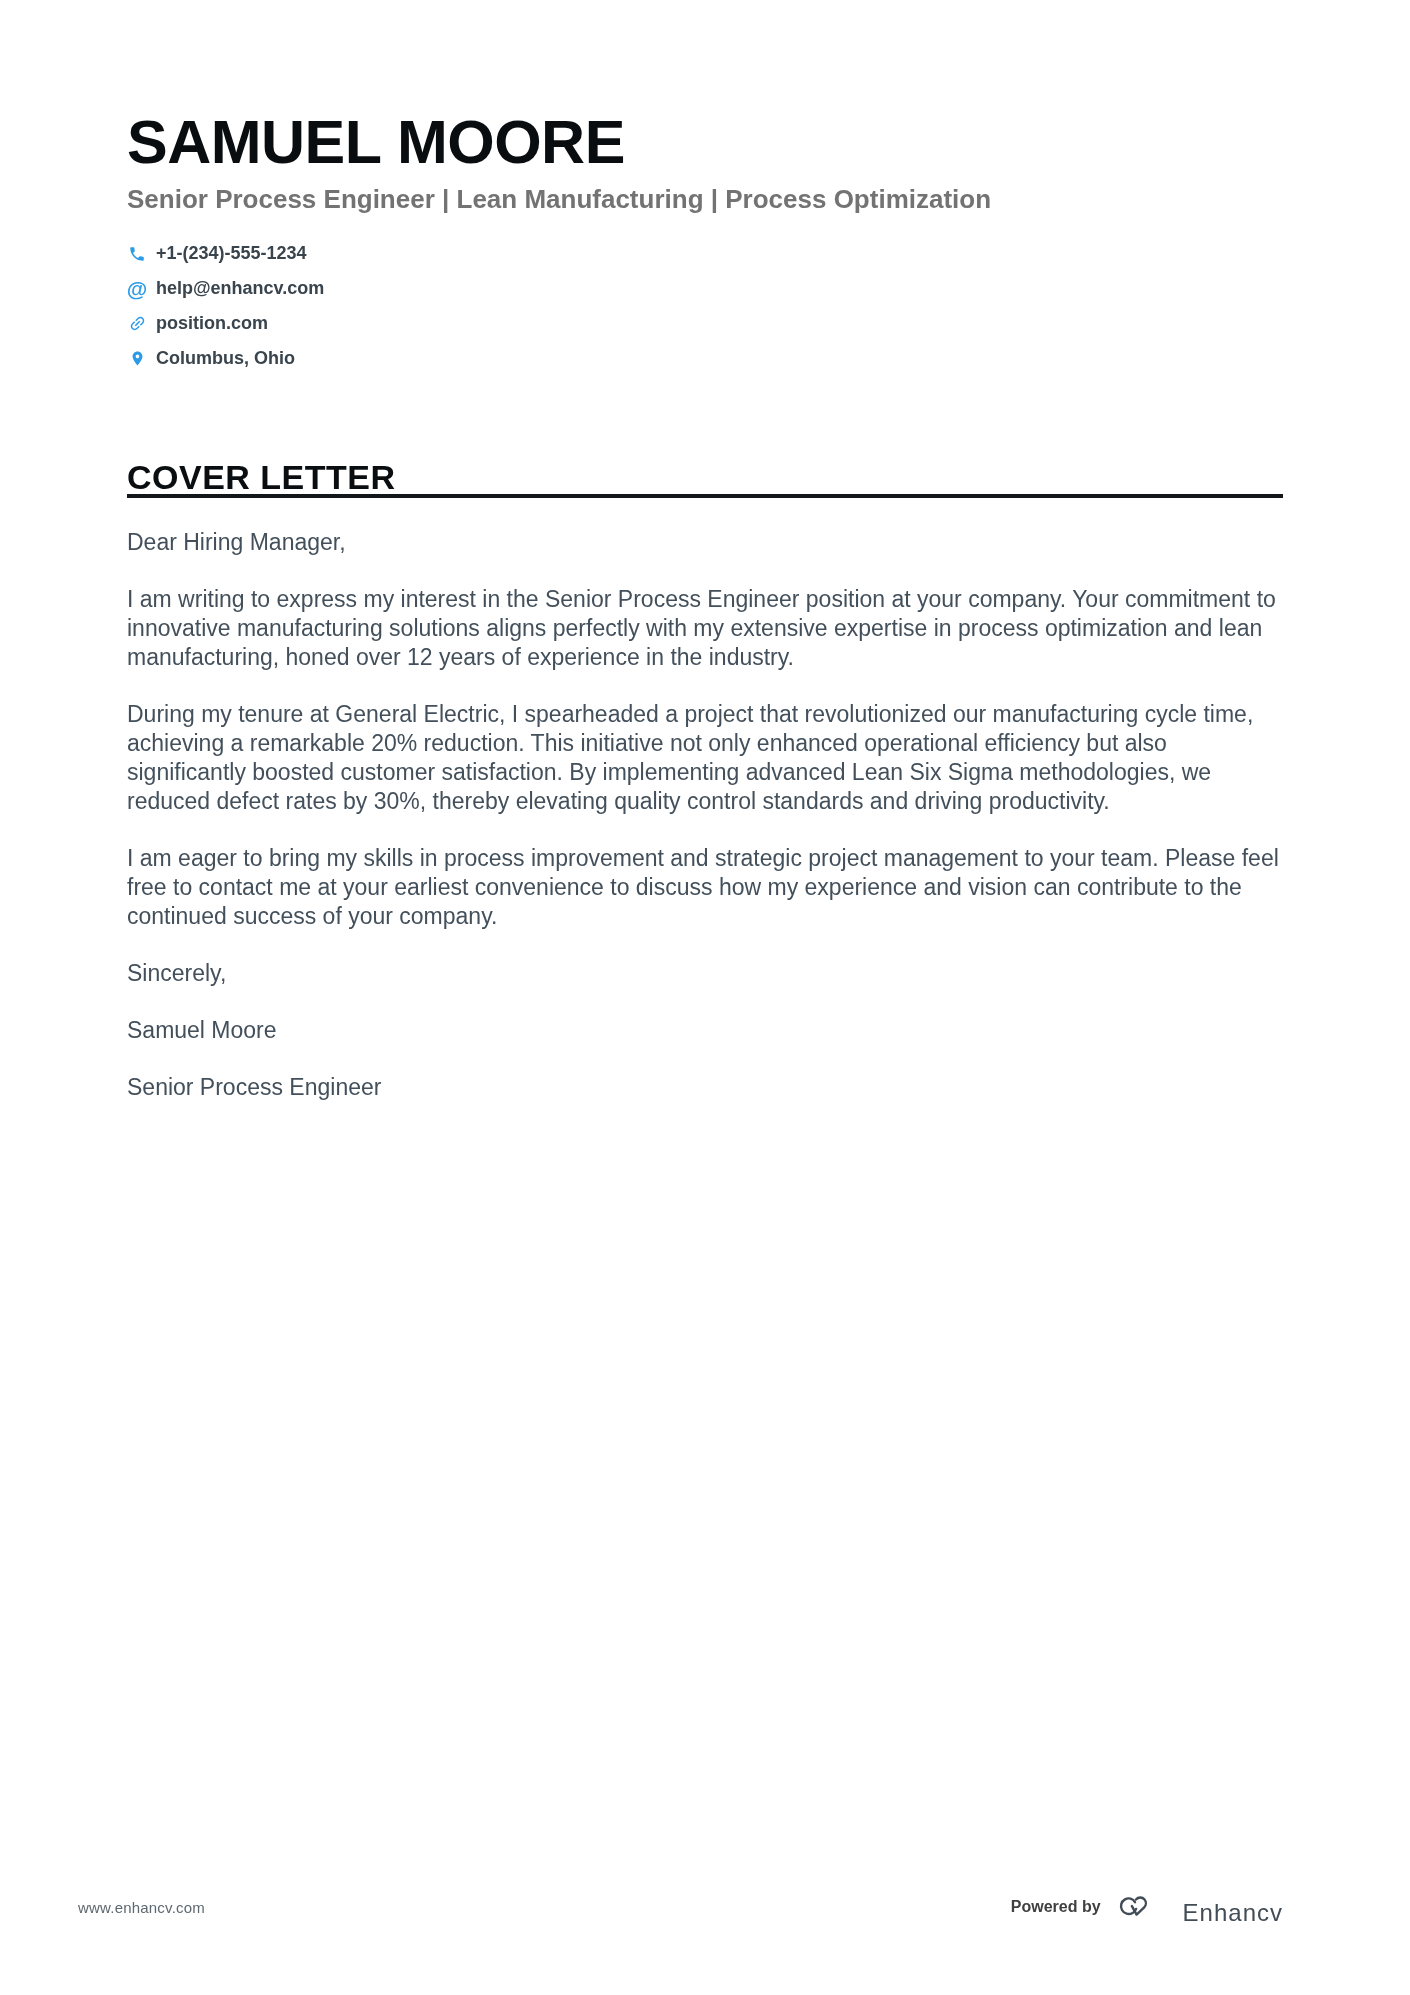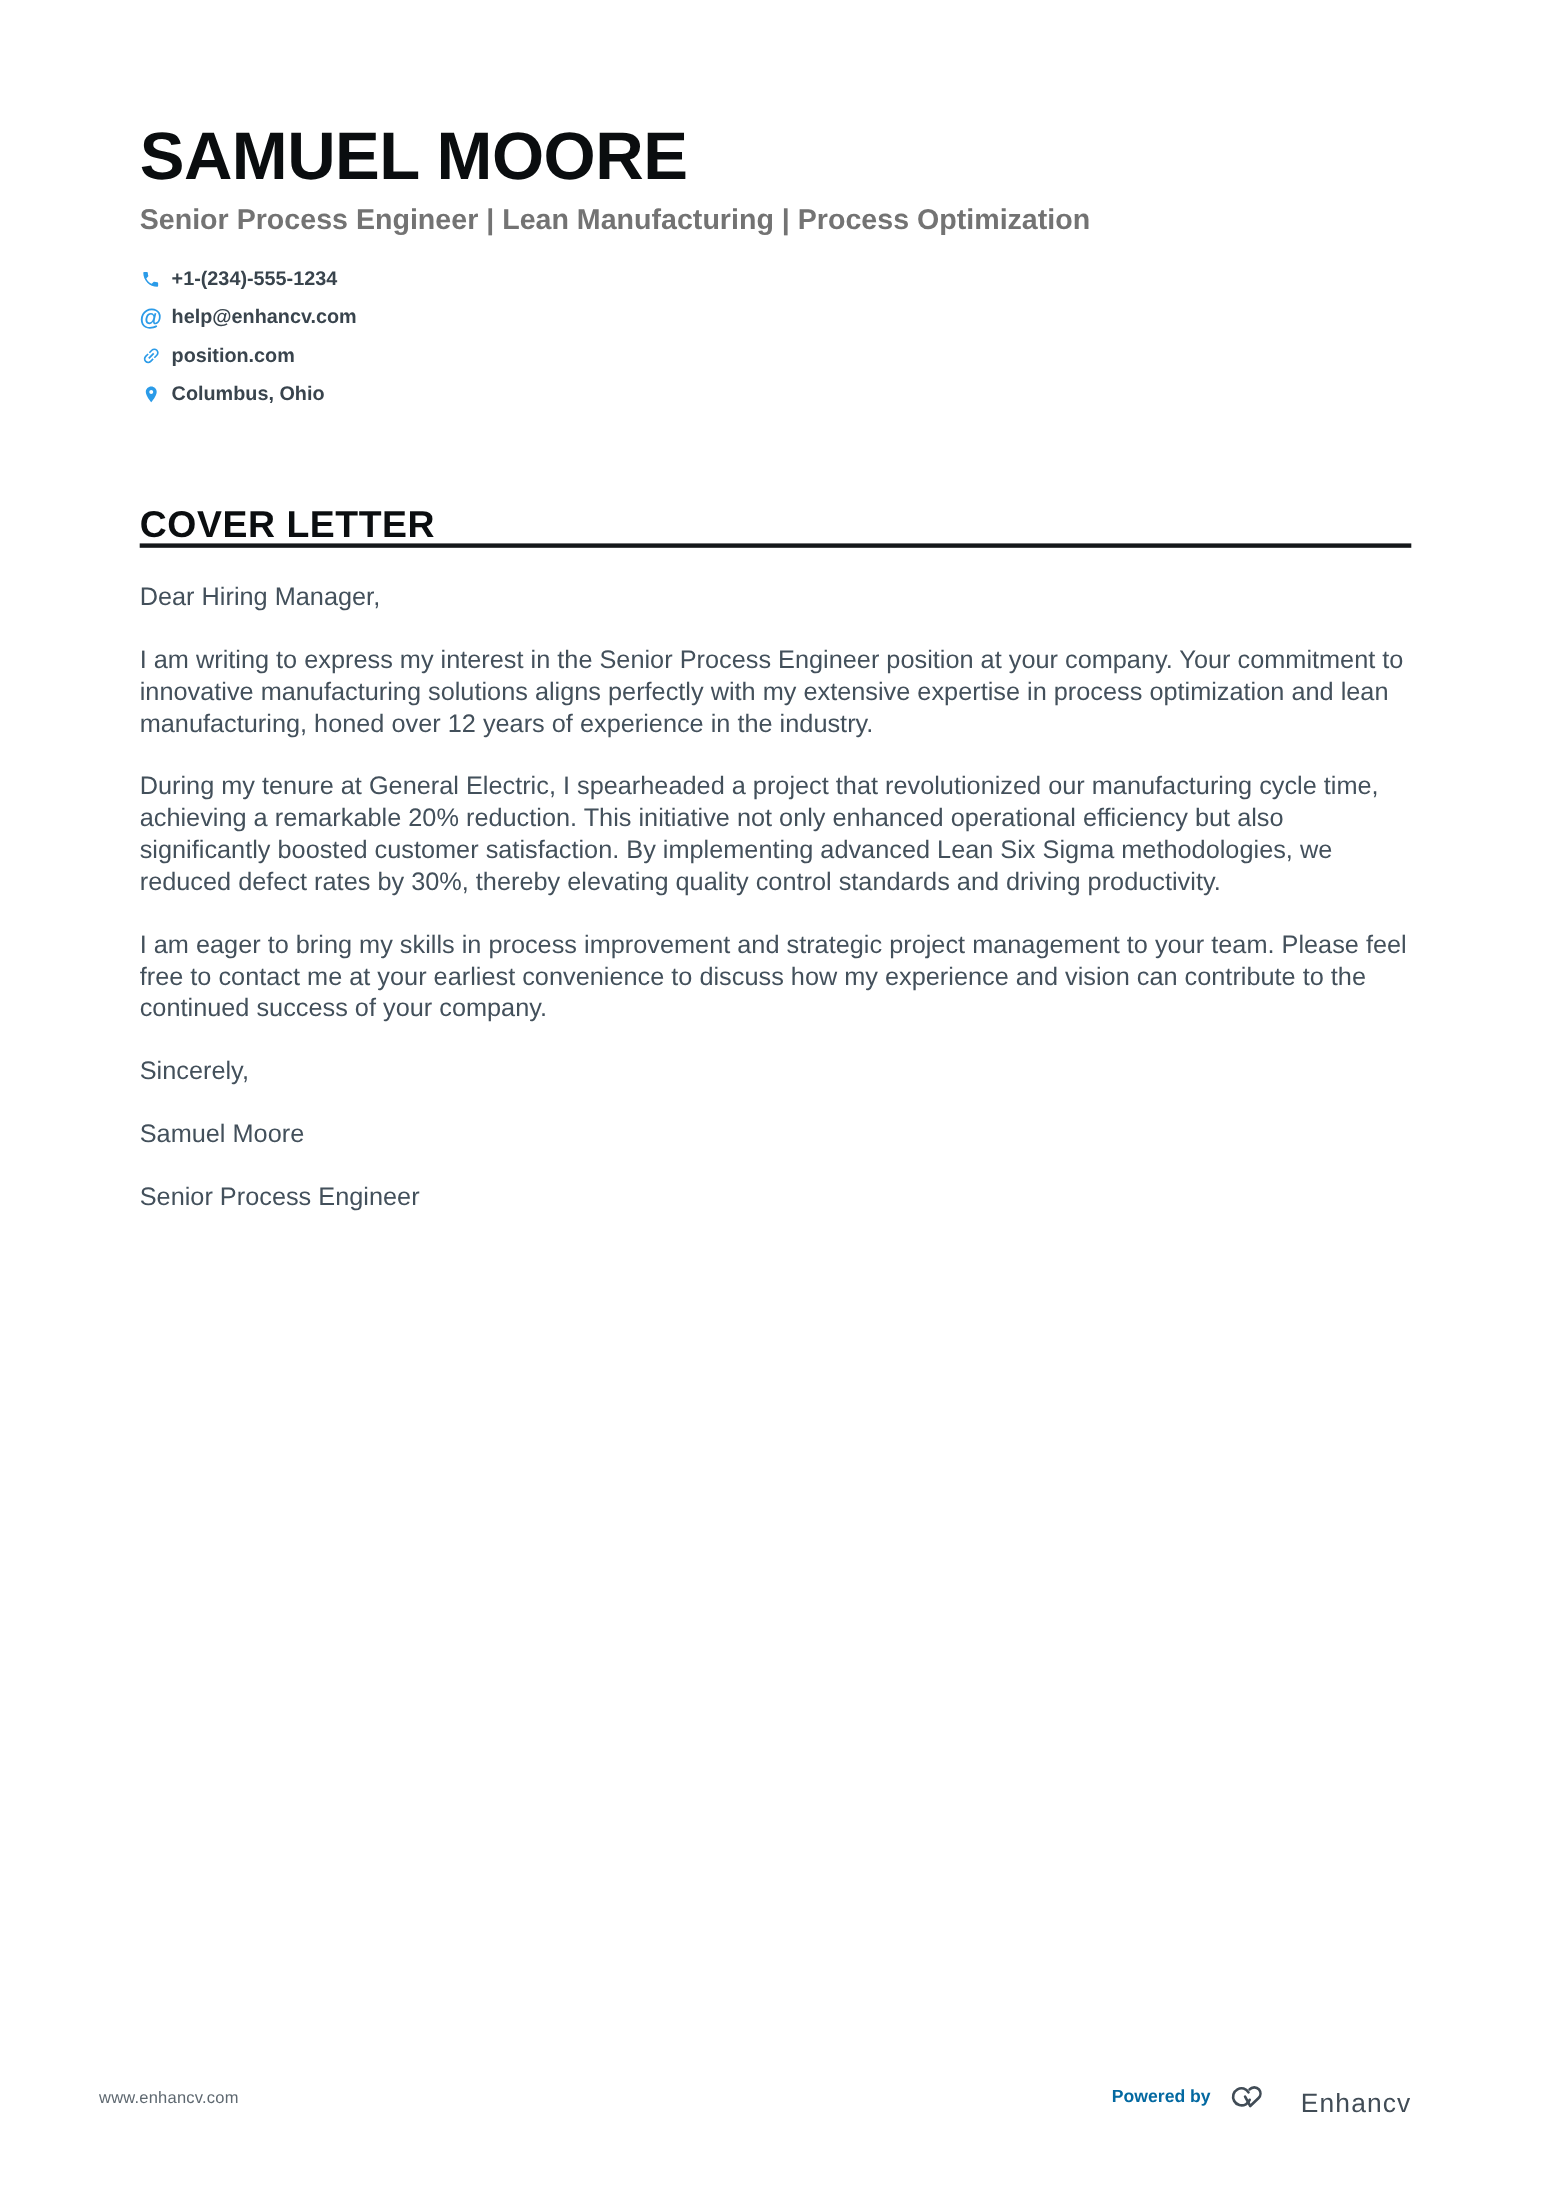--- a/index.html
+++ b/index.html
@@ -79,39 +79,39 @@
   .letter {
     margin-top: 30px;
     font-size: 23px;
     line-height: 29px;
     color: #43505b;
   }
   .letter p { margin: 0 0 28px 0; }
   
   .footer {
     position: absolute;
-    left: 90px; right: 127px; bottom: 62px;
+    left: 78px; right: 127px; bottom: 62px;
     display: flex;
     align-items: center;
     justify-content: space-between;
   }
   .footer-site {
     font-size: 15px;
     color: #5e6870;
     letter-spacing: 0.2px;
   }
   .powered {
     display: flex;
     align-items: center;
     gap: 14px;
   }
   .powered-label {
     font-size: 16px;
     font-weight: 700;
-    color: #0369a1;
+    color: #404040;
   }
   .brand-mark svg { display: block; }
   .brand-name {
     font-size: 24px;
     font-weight: 400;
     color: #414c56;
     letter-spacing: 1px;
     margin-top: 12px;
   }
 </style>

